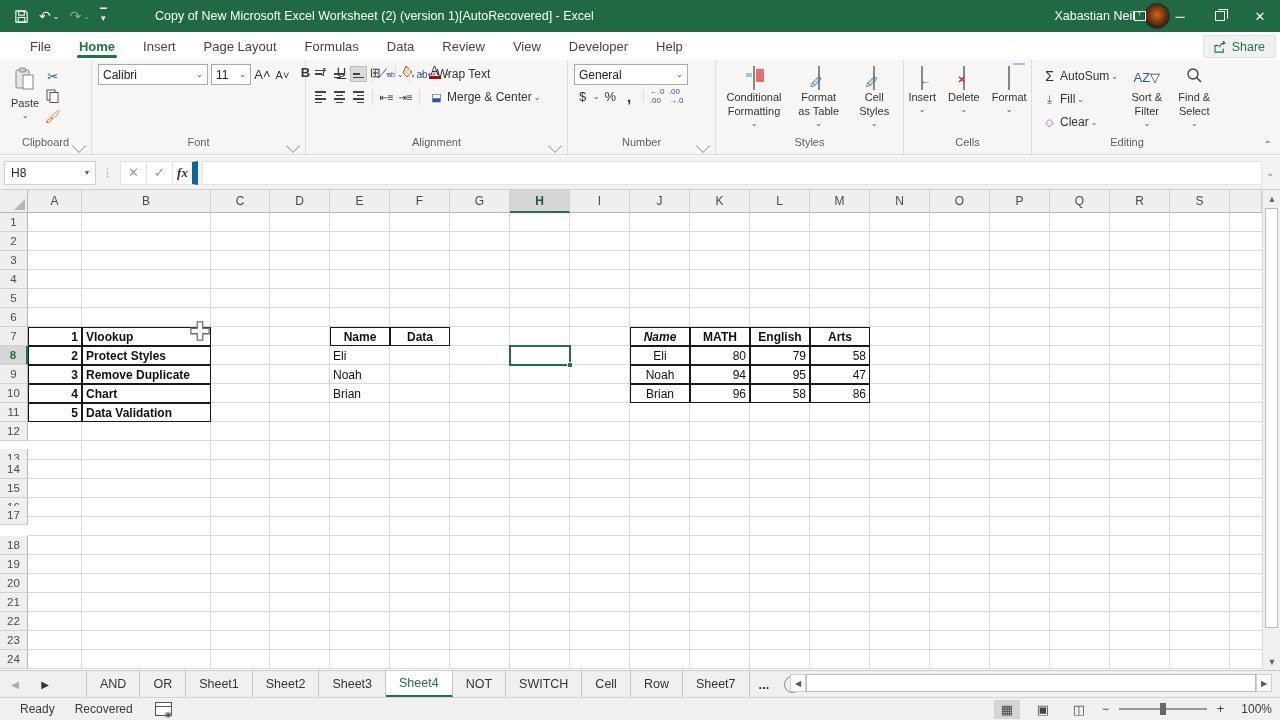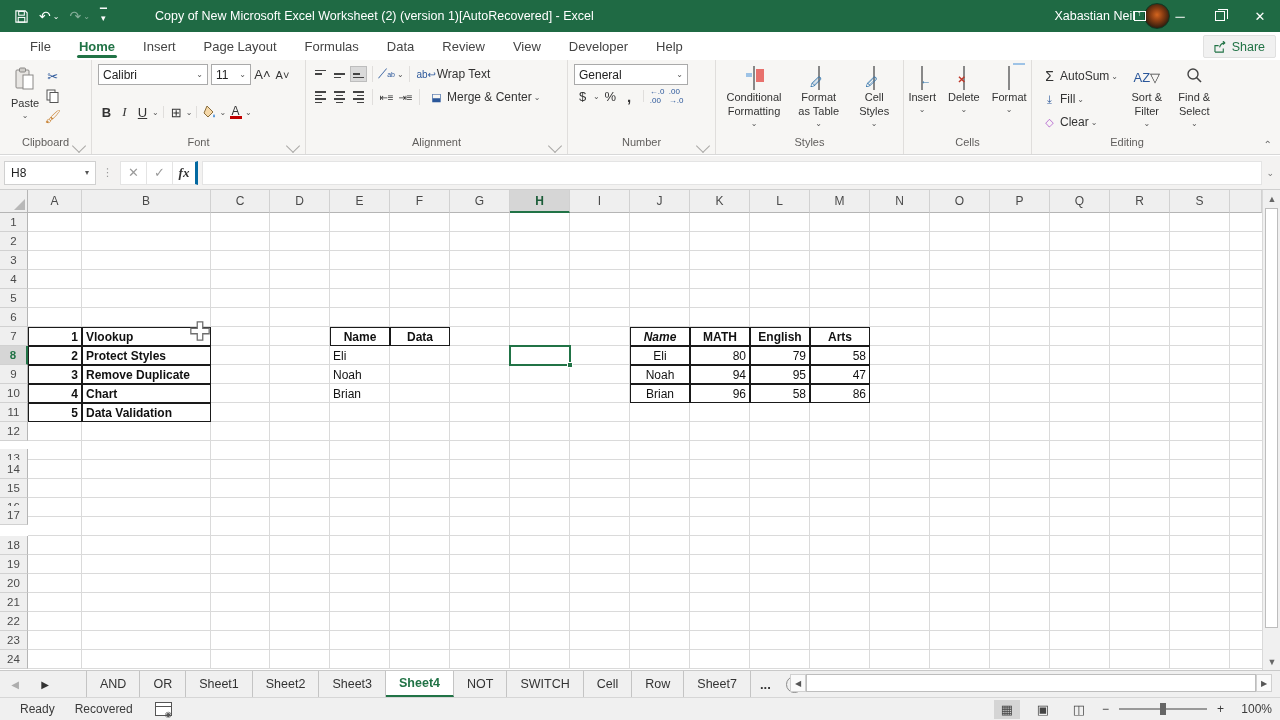--- a/index.html
+++ b/index.html
@@ -61,21 +61,21 @@
   .cells-icon.fmt:after { content:""; position:absolute; left:4px; top:-4px; width:12px; height:2px; background:#9ec3e6; }
   .editing-left { display:flex; flex-direction:column; gap:3px; padding-top:2px; }
   .editing-left .smallbtn { font-size:12px; }
   #ribbon-collapse { position:absolute; right:8px; bottom:4px; font-size:10px; color:#666; }
 
   
   #formulabar { position:absolute; top:156px; left:0; width:1280px; height:34px; background:#f3f2f1; border-bottom:1px solid #cfcfcf; display:flex; align-items:center; }
   #namebox { width:92px; height:24px; background:#fff; border:1px solid #d0d0d0; margin-left:4px; display:flex; align-items:center; justify-content:space-between; padding:0 6px; font-size:12px; color:#222; }
   .fb-dots { color:#999; font-size:11px; margin:0 6px; letter-spacing:1px; }
   .fb-btn { width:26px; height:24px; display:flex; align-items:center; justify-content:center; color:#9a9a9a; font-size:13px; background:#fff; border:1px solid #e4e4e4; border-right:none; }
-  .fb-btn.fx { color:#333; font-style:italic; font-family:"Liberation Serif", serif; font-weight:bold; border-right:3px solid #0369a1; }
+  .fb-btn.fx { color:#333; font-style:italic; font-family:"Liberation Serif", serif; font-weight:bold; border-right:6px solid #0369a1; }
   #formula-input { flex:1; height:24px; background:#fff; border:1px solid #e4e4e4; margin-left:4px; margin-right:4px; }
   #fb-expand { color:#777; font-size:9px; margin-right:6px; }
 
   
   #grid { position:absolute; top:190px; left:0; width:1262px; height:480px; background:#fff; }
   .colhdr { position:absolute; top:0; height:23px; background:#efefef; border-right:1px solid #d1d1d1; border-bottom:1px solid #b5b5b5; display:flex; align-items:center; justify-content:center; font-size:12px; color:#4a4a4a; }
   .colhdr.sel { background:#d6d6d6; color:#1b5c38; border-bottom:2px solid #217346; font-weight:bold; }
   #corner { position:absolute; top:0; left:0; width:28px; height:23px; background:#efefef; border-right:1px solid #b5b5b5; border-bottom:1px solid #b5b5b5; }
   #corner:after { content:""; position:absolute; right:2px; bottom:2px; border-left:11px solid transparent; border-bottom:11px solid #b8b8b8; }
   .rowhdr { position:absolute; left:0; width:28px; background:#efefef; border-right:1px solid #b5b5b5; border-bottom:1px solid #d1d1d1; display:flex; align-items:center; justify-content:center; font-size:11.5px; color:#4a4a4a; }
@@ -94,21 +94,21 @@
   #vscroll .arr { position:absolute; left:0; width:18px; height:17px; display:flex; align-items:center; justify-content:center; color:#666; font-size:9px; }
   #vthumb { position:absolute; left:2px; top:18px; width:13px; height:420px; background:#fff; border:1px solid #bdbdbd; }
   #mouse-cursor { position:absolute; left:189px; top:320px; width:22px; height:22px; pointer-events:none; z-index:50; }
 
   
   #tabbar { position:absolute; top:670px; left:0; width:1280px; height:27px; background:#f0f0f0; border-top:1px solid #c9c9c9; display:flex; align-items:stretch; }
   .tab-nav { width:30px; display:flex; align-items:center; justify-content:center; font-size:10px; color:#333; }
   .tab-nav.dim { color:#adadad; }
   .sheet-tab { padding:0 13px; display:flex; align-items:center; font-size:12.5px; color:#333; border-right:1px solid #c4c4c4; position:relative; }
   .sheet-tab:first-of-type { border-left:1px solid #c4c4c4; }
-  .sheet-tab.active { background:#fff; color:#217346; font-weight:bold; border-bottom:2px solid #217346; }
+  .sheet-tab.active { background:#fff; color:#217346; font-weight:normal; border-bottom:2px solid #217346; }
   .tab-more { padding:0 9px; display:flex; align-items:center; font-size:13px; color:#333; font-weight:bold; }
   .newsheet { width:17px; height:17px; border:1px solid #8a8a8a; border-radius:50%; color:#555; display:flex; align-items:center; justify-content:center; font-size:12px; align-self:center; margin-left:6px; }
   #hscroll { position:absolute; left:790px; top:674px; width:482px; height:18px; background:#f0f0f0; display:flex; }
   #hscroll .arr { width:16px; display:flex; align-items:center; justify-content:center; font-size:8px; color:#555; border:1px solid #d0d0d0; background:#fafafa; }
   #hthumb { flex:1; background:#fff; border:1px solid #bdbdbd; }
 
   
   #statusbar { position:absolute; top:697px; left:0; width:1280px; height:23px; background:#f0f0f0; border-top:1px solid #d6d6d6; display:flex; align-items:center; font-size:12px; color:#3b3b3b; }
   #statusbar .s-item { margin-left:20px; }
   #macro-icon { margin-left:22px; width:17px; height:14px; border:1px solid #555; position:relative; background:#fff; }
@@ -202,21 +202,21 @@
                 <rect x="4" y="3.5" width="8" height="10" fill="#fff" stroke="#555"></rect>
               </svg>
           </span>
           <span class="icon16" style="color:#c77f2e;">🖌</span>
         </div>
       </div>
       <div class="rgroup-label"><span>Clipboard</span><span class="launcher"></span></div>
     </div>
 
     <div class="rgroup" style="width:214px;">
-      <div class="rgroup-body" style="flex-direction:column; gap:19px;">
+      <div class="rgroup-body" style="gap:6px;">
         <div style="display:flex; gap:3px; align-items:center;">
           <div class="selbox" style="width:110px;">
               <span>Calibri</span>
               <span class="chev">⌄</span>
             </div>
           <div class="selbox" style="width:40px;">
               <span>11</span>
               <span class="chev">⌄</span>
             </div>
           <span class="icon16" style="font-size:13px;">A˄</span>

